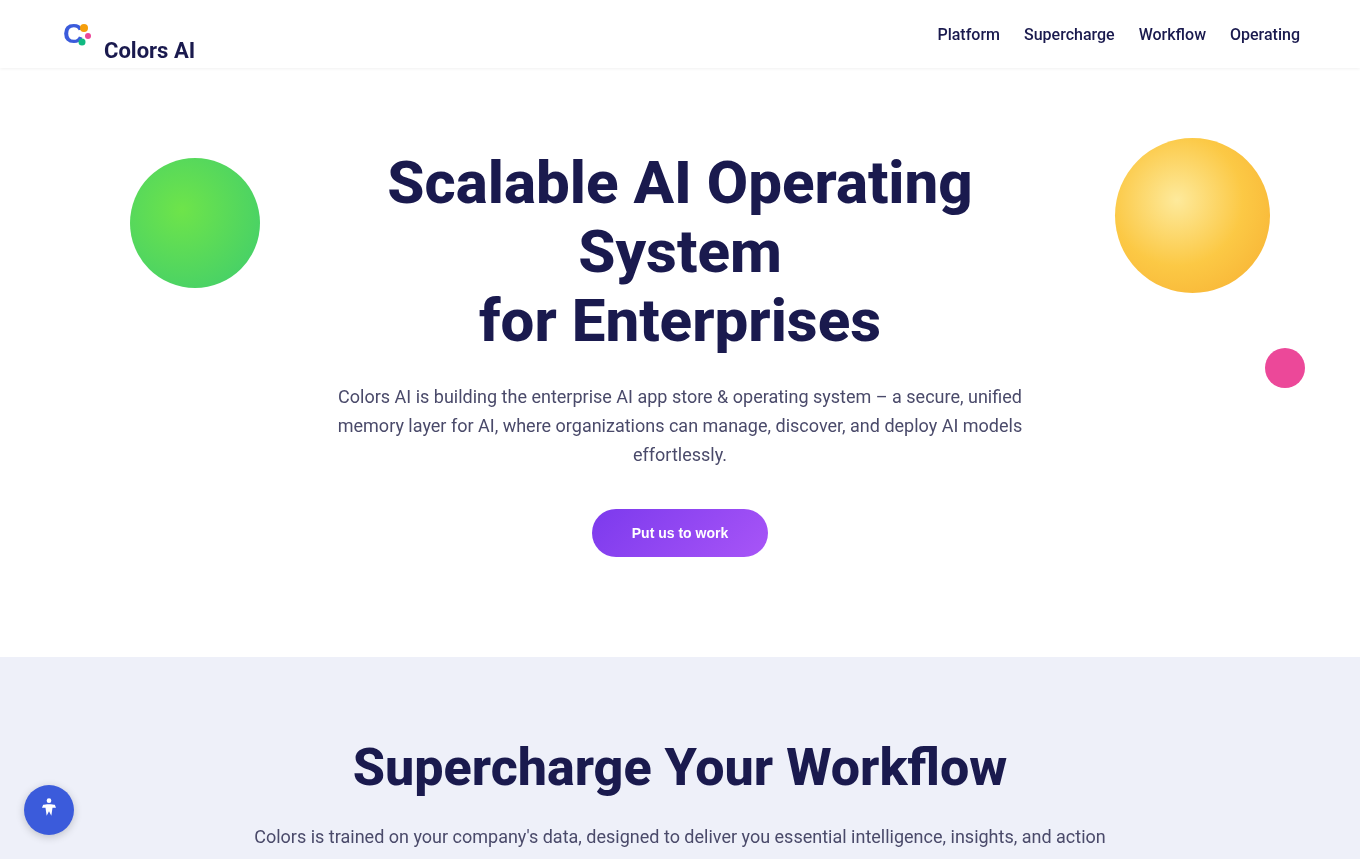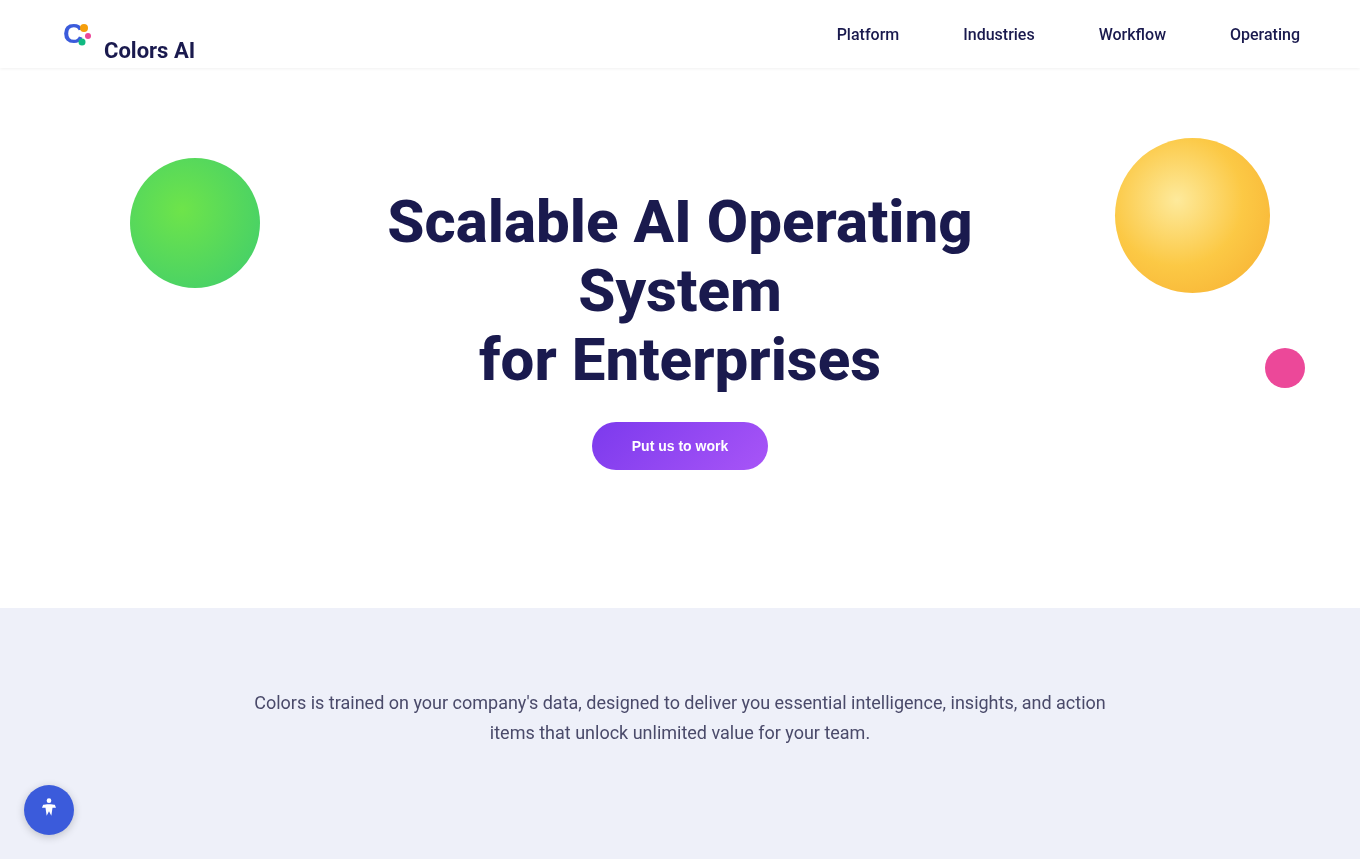--- a/index.html
+++ b/index.html
@@ -43,21 +43,21 @@
     .logo-text {
       font-size: 22px;
       font-weight: 700;
       color: #1a1a4e;
       margin-top: 32px;
     }
 
     .nav-links {
       display: flex;
       align-items: center;
-      gap: 64px;
+      gap: 24px;
     }
 
     .nav-link {
       font-size: 16px;
       font-weight: 500;
       color: #1a1a4e;
       cursor: pointer;
       text-decoration: none;
     }
 
@@ -211,42 +211,44 @@
 
       <circle cx="24" cy="12" r="4" fill="#f59e0b"></circle>
       <circle cx="28" cy="20" r="3" fill="#ec4899"></circle>
       <circle cx="22" cy="26" r="3.5" fill="#10b981"></circle>
     </svg>
     <span class="logo-text">Colors AI</span>
   </div>
 
   <div class="nav-links">
     <a class="nav-link">Platform</a>
-    <a class="nav-link">Industries</a>
+    <a class="nav-link">Supercharge</a>
     <a class="nav-link">Workflow</a>
     <a class="nav-link">Operating</a>
   </div>
 
 </nav>
 
 <section class="hero-section">
   <div class="hero-circle-green"></div>
   <div class="hero-circle-yellow"></div>
   <div class="hero-circle-pink"></div>
 
   <h1 class="hero-title">
     <span>Scalable AI Operating System</span><br>
     <span>for Enterprises</span>
   </h1>
 
+  <p class="hero-subtitle">Colors AI is building the enterprise AI app store &amp; operating system – a secure, unified memory layer for AI, where organizations can manage, discover, and deploy AI models effortlessly.</p>
 
   <button class="hero-cta-button">Put us to work</button>
 </section>
 
 <section class="workflow-section">
+  <h2 class="workflow-title">Supercharge Your Workflow</h2>
   <p class="workflow-subtitle">Colors is trained on your company's data, designed to deliver you essential intelligence, insights, and action items that unlock unlimited value for your team.</p>
 
 </section>
 
 <button class="accessibility-btn" aria-label="Accessibility options">
   <svg viewBox="0 0 24 24" xmlns="http://www.w3.org/2000/svg">
     <circle cx="12" cy="4" r="2" fill="white"></circle>
     <path d="M12 7c-2.5 0-5 .5-5 .5L6 10h3l1 7 2-4 2 4 1-7h3l-1-2.5S14.5 7 12 7z" fill="white"></path>
   </svg>
 </button>

